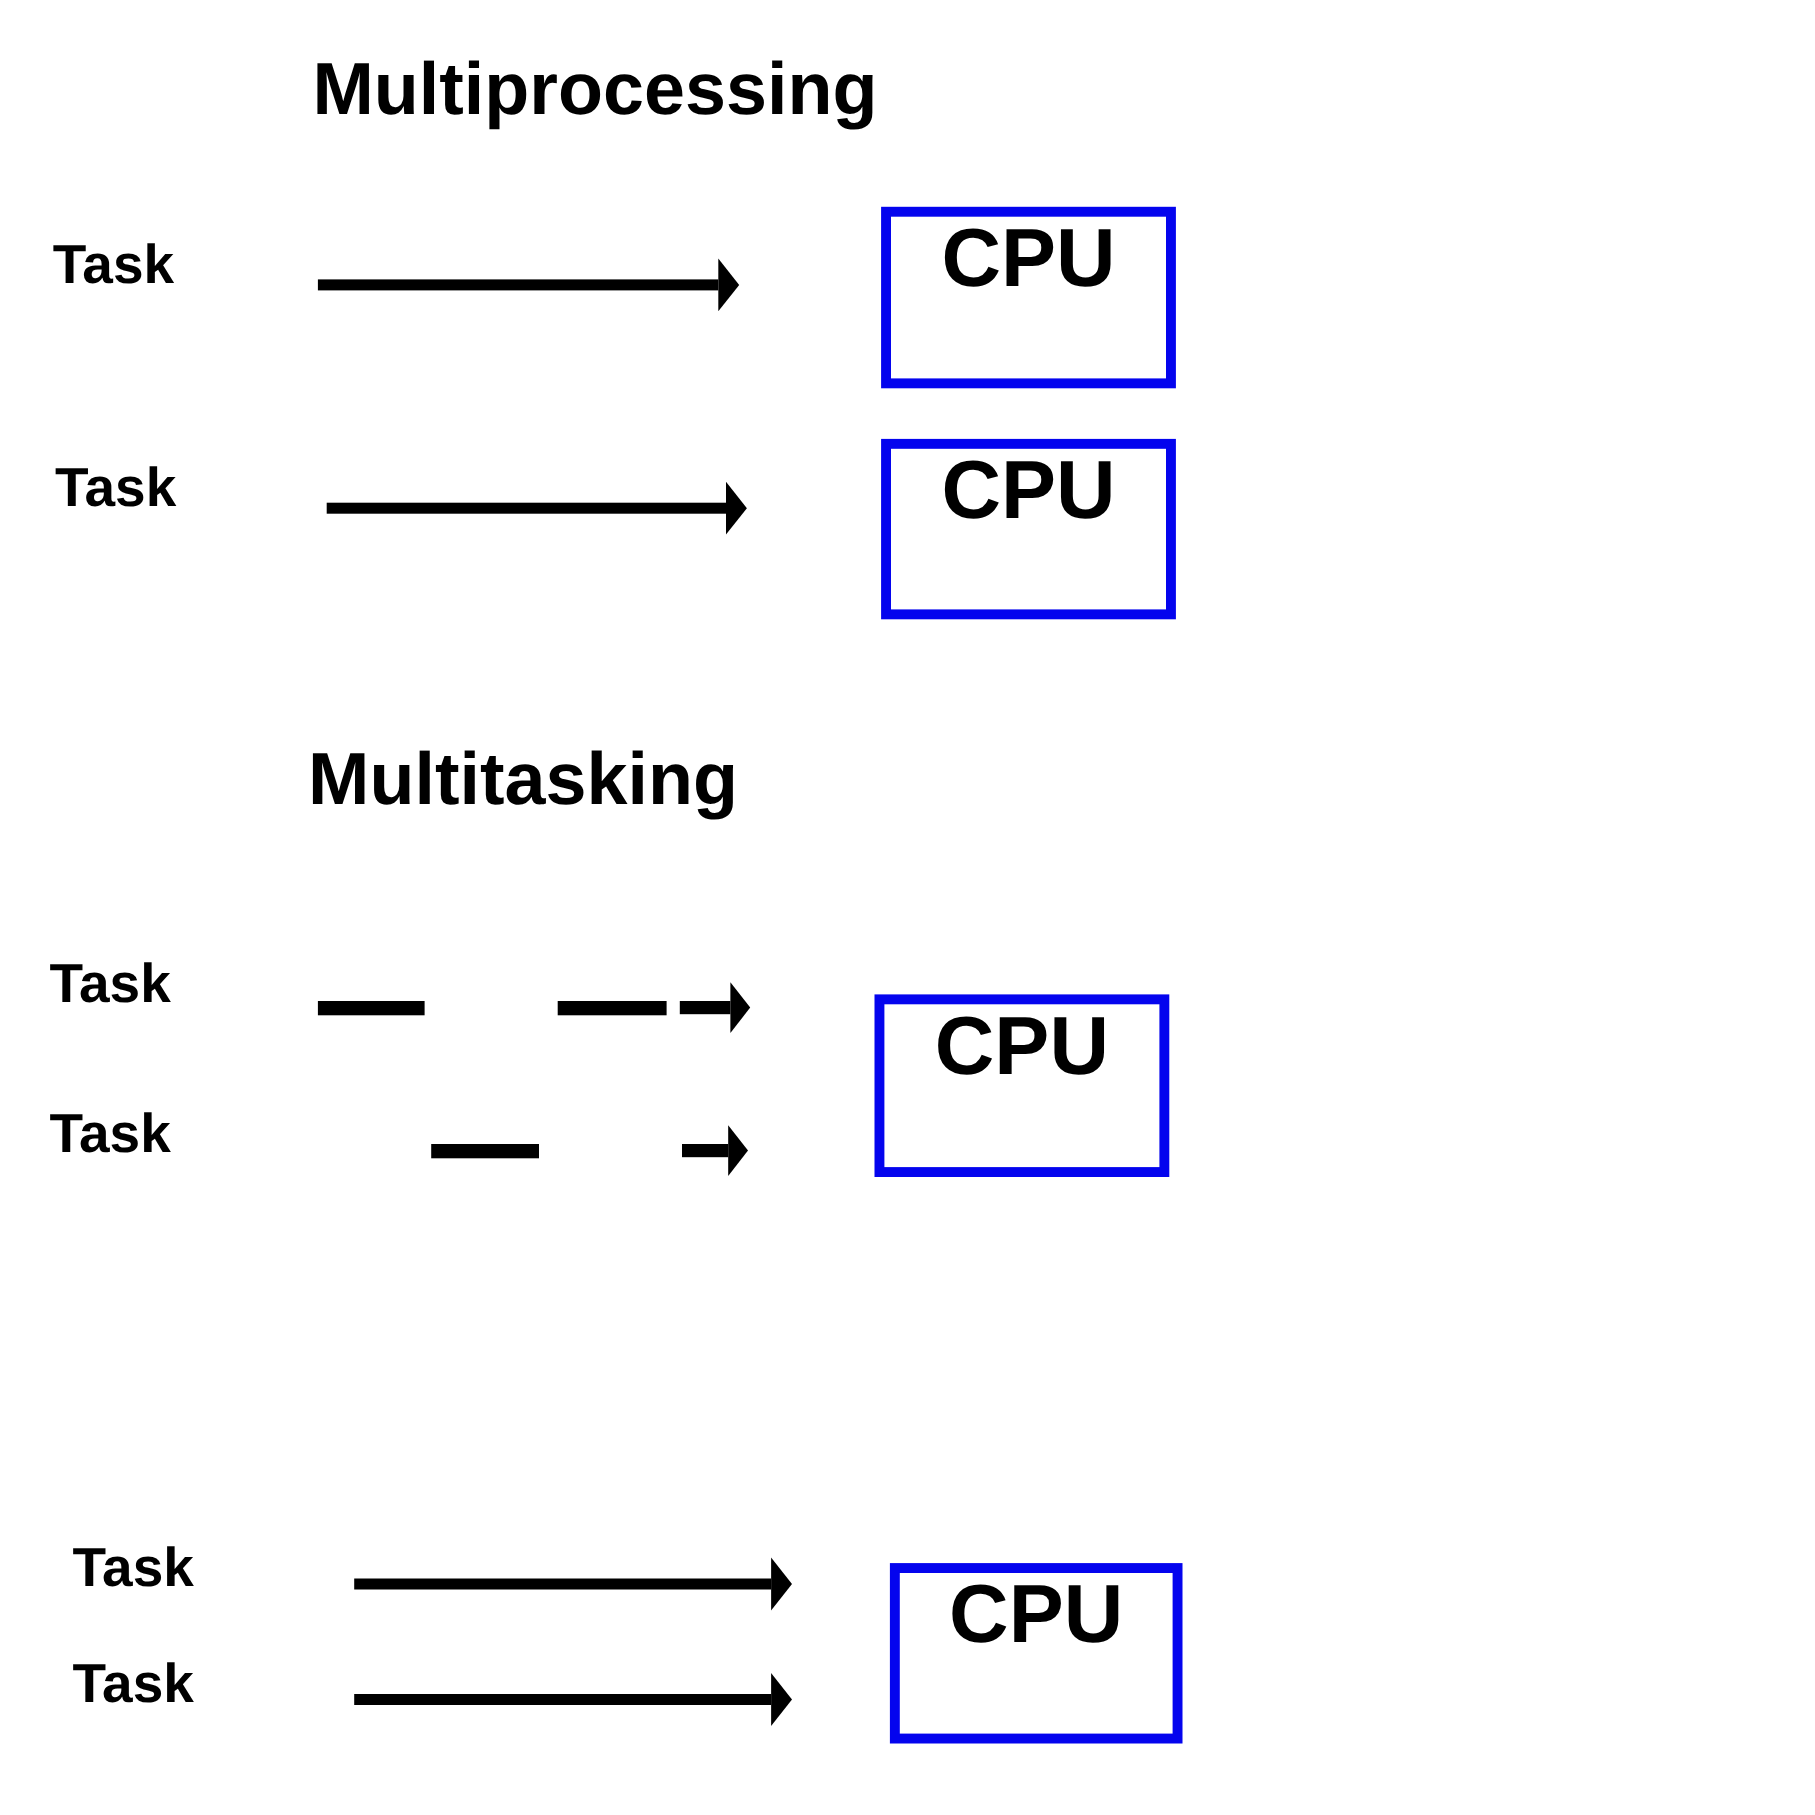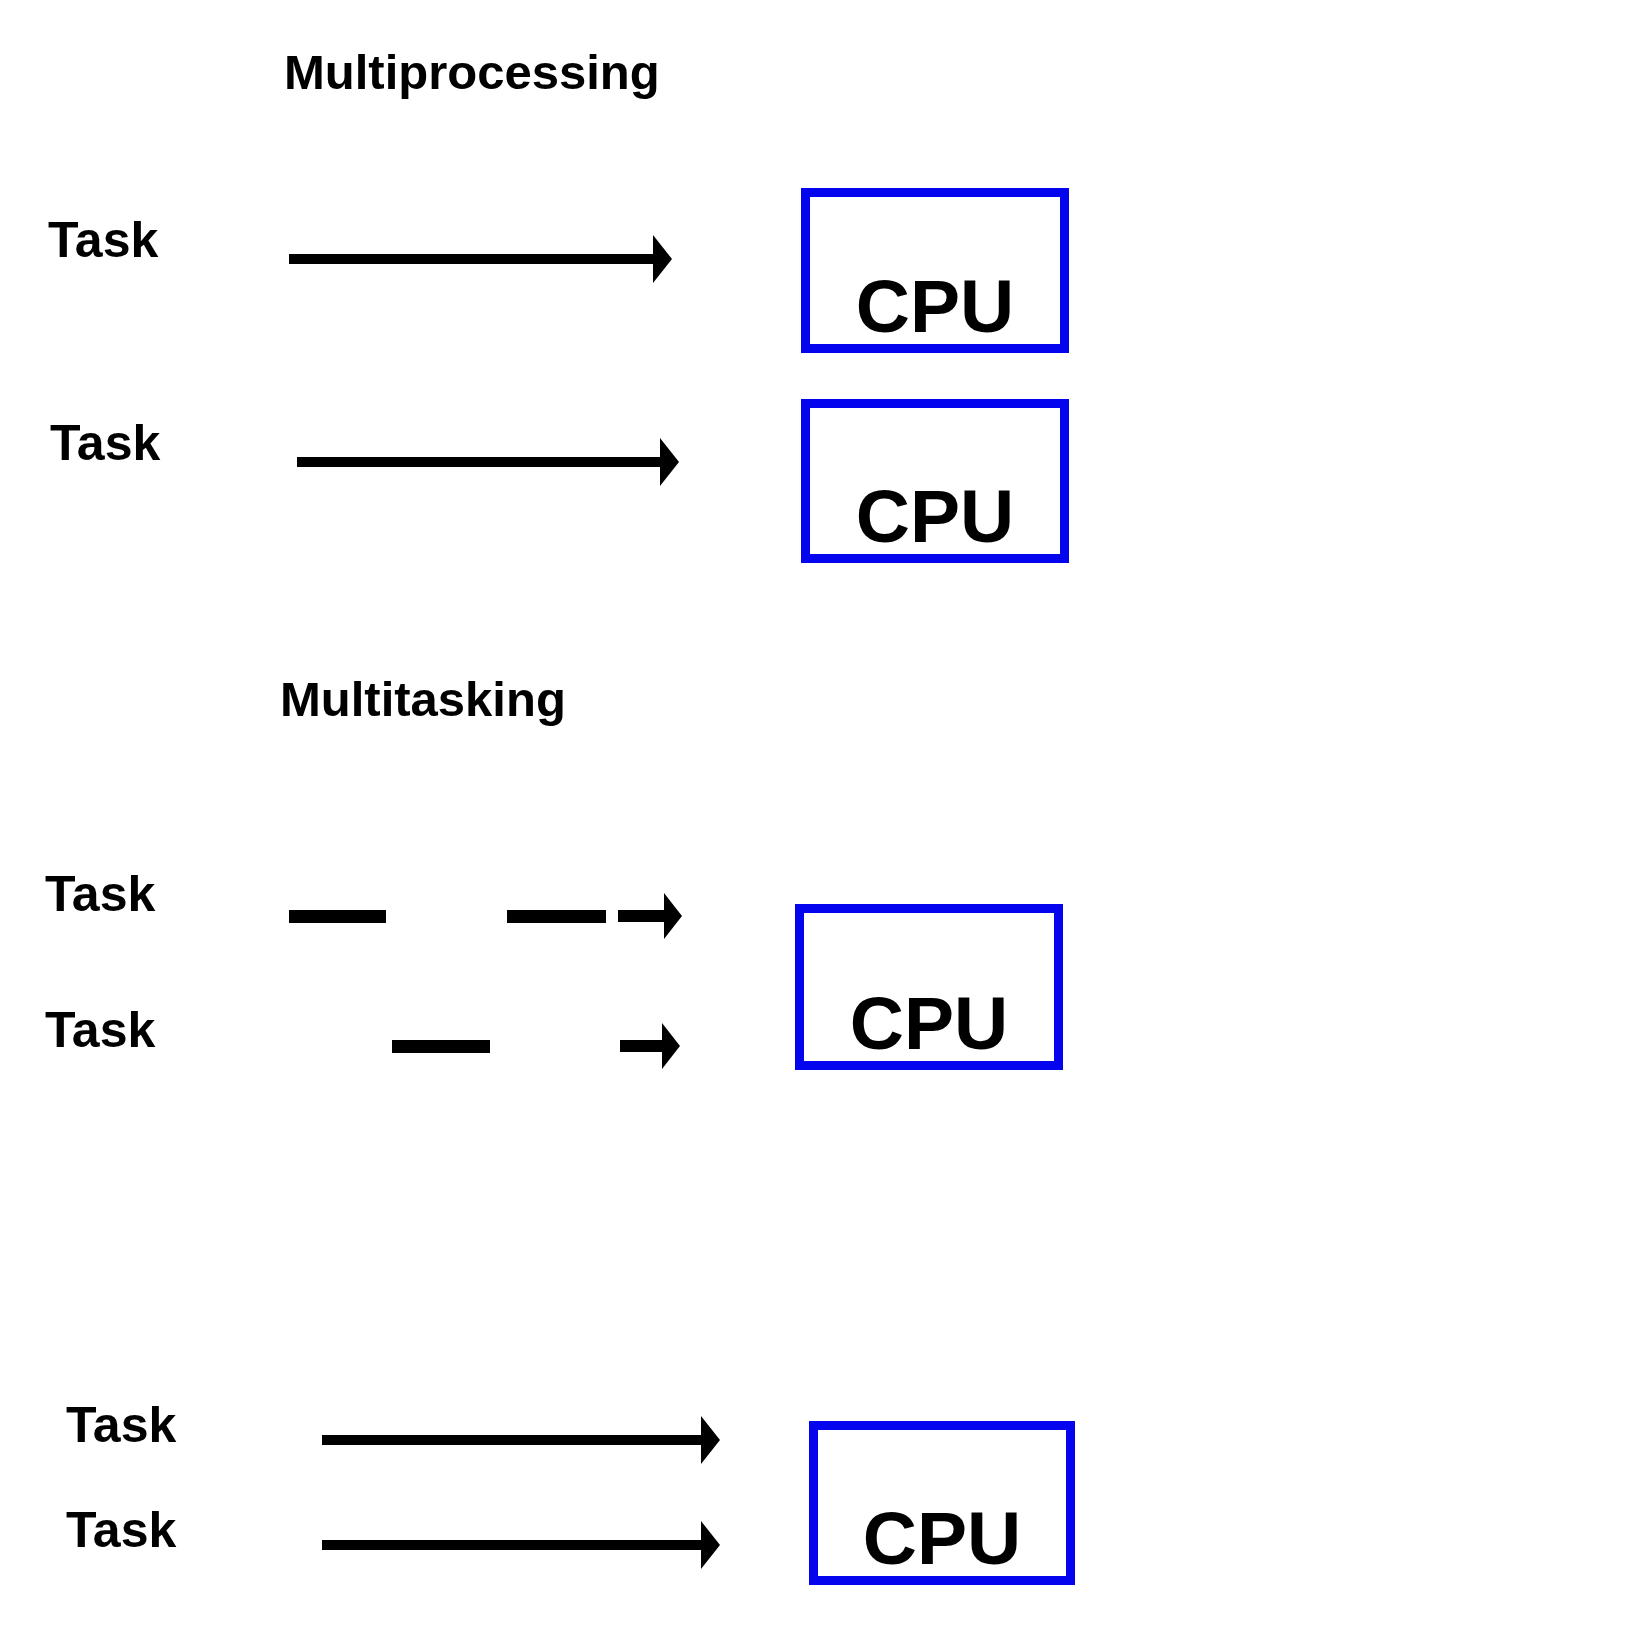--- a/index.html
+++ b/index.html
@@ -6,21 +6,21 @@
   .canvas{
     position:relative;
     width:1650px;
     height:1650px;
     background:#ffffff;
     font-family:"Liberation Sans", sans-serif;
     overflow:hidden;
   }
   .title{
     position:absolute;
-    font-size:49px;
+    font-size:67px;
     font-weight:bold;
     color:#000;
     line-height:1;
     white-space:nowrap;
   }
   .task{
     position:absolute;
     font-size:50px;
     font-weight:bold;
     color:#000;
@@ -54,21 +54,21 @@
     width:0;height:0;
     border-top:23px solid transparent;
     border-bottom:23px solid transparent;
     border-left:18px solid #000;
   }
   .cpu{
     position:absolute;
     border:9px solid #0404ee;
     background:#ffffff;
     display:flex;
-    align-items:flex-end;
+    align-items:flex-start;
     justify-content:center;
     box-sizing:border-box;
   }
   .cpu span{
     font-size:75px;
     font-weight:bold;
     color:#000;
     line-height:1;
   }
   

